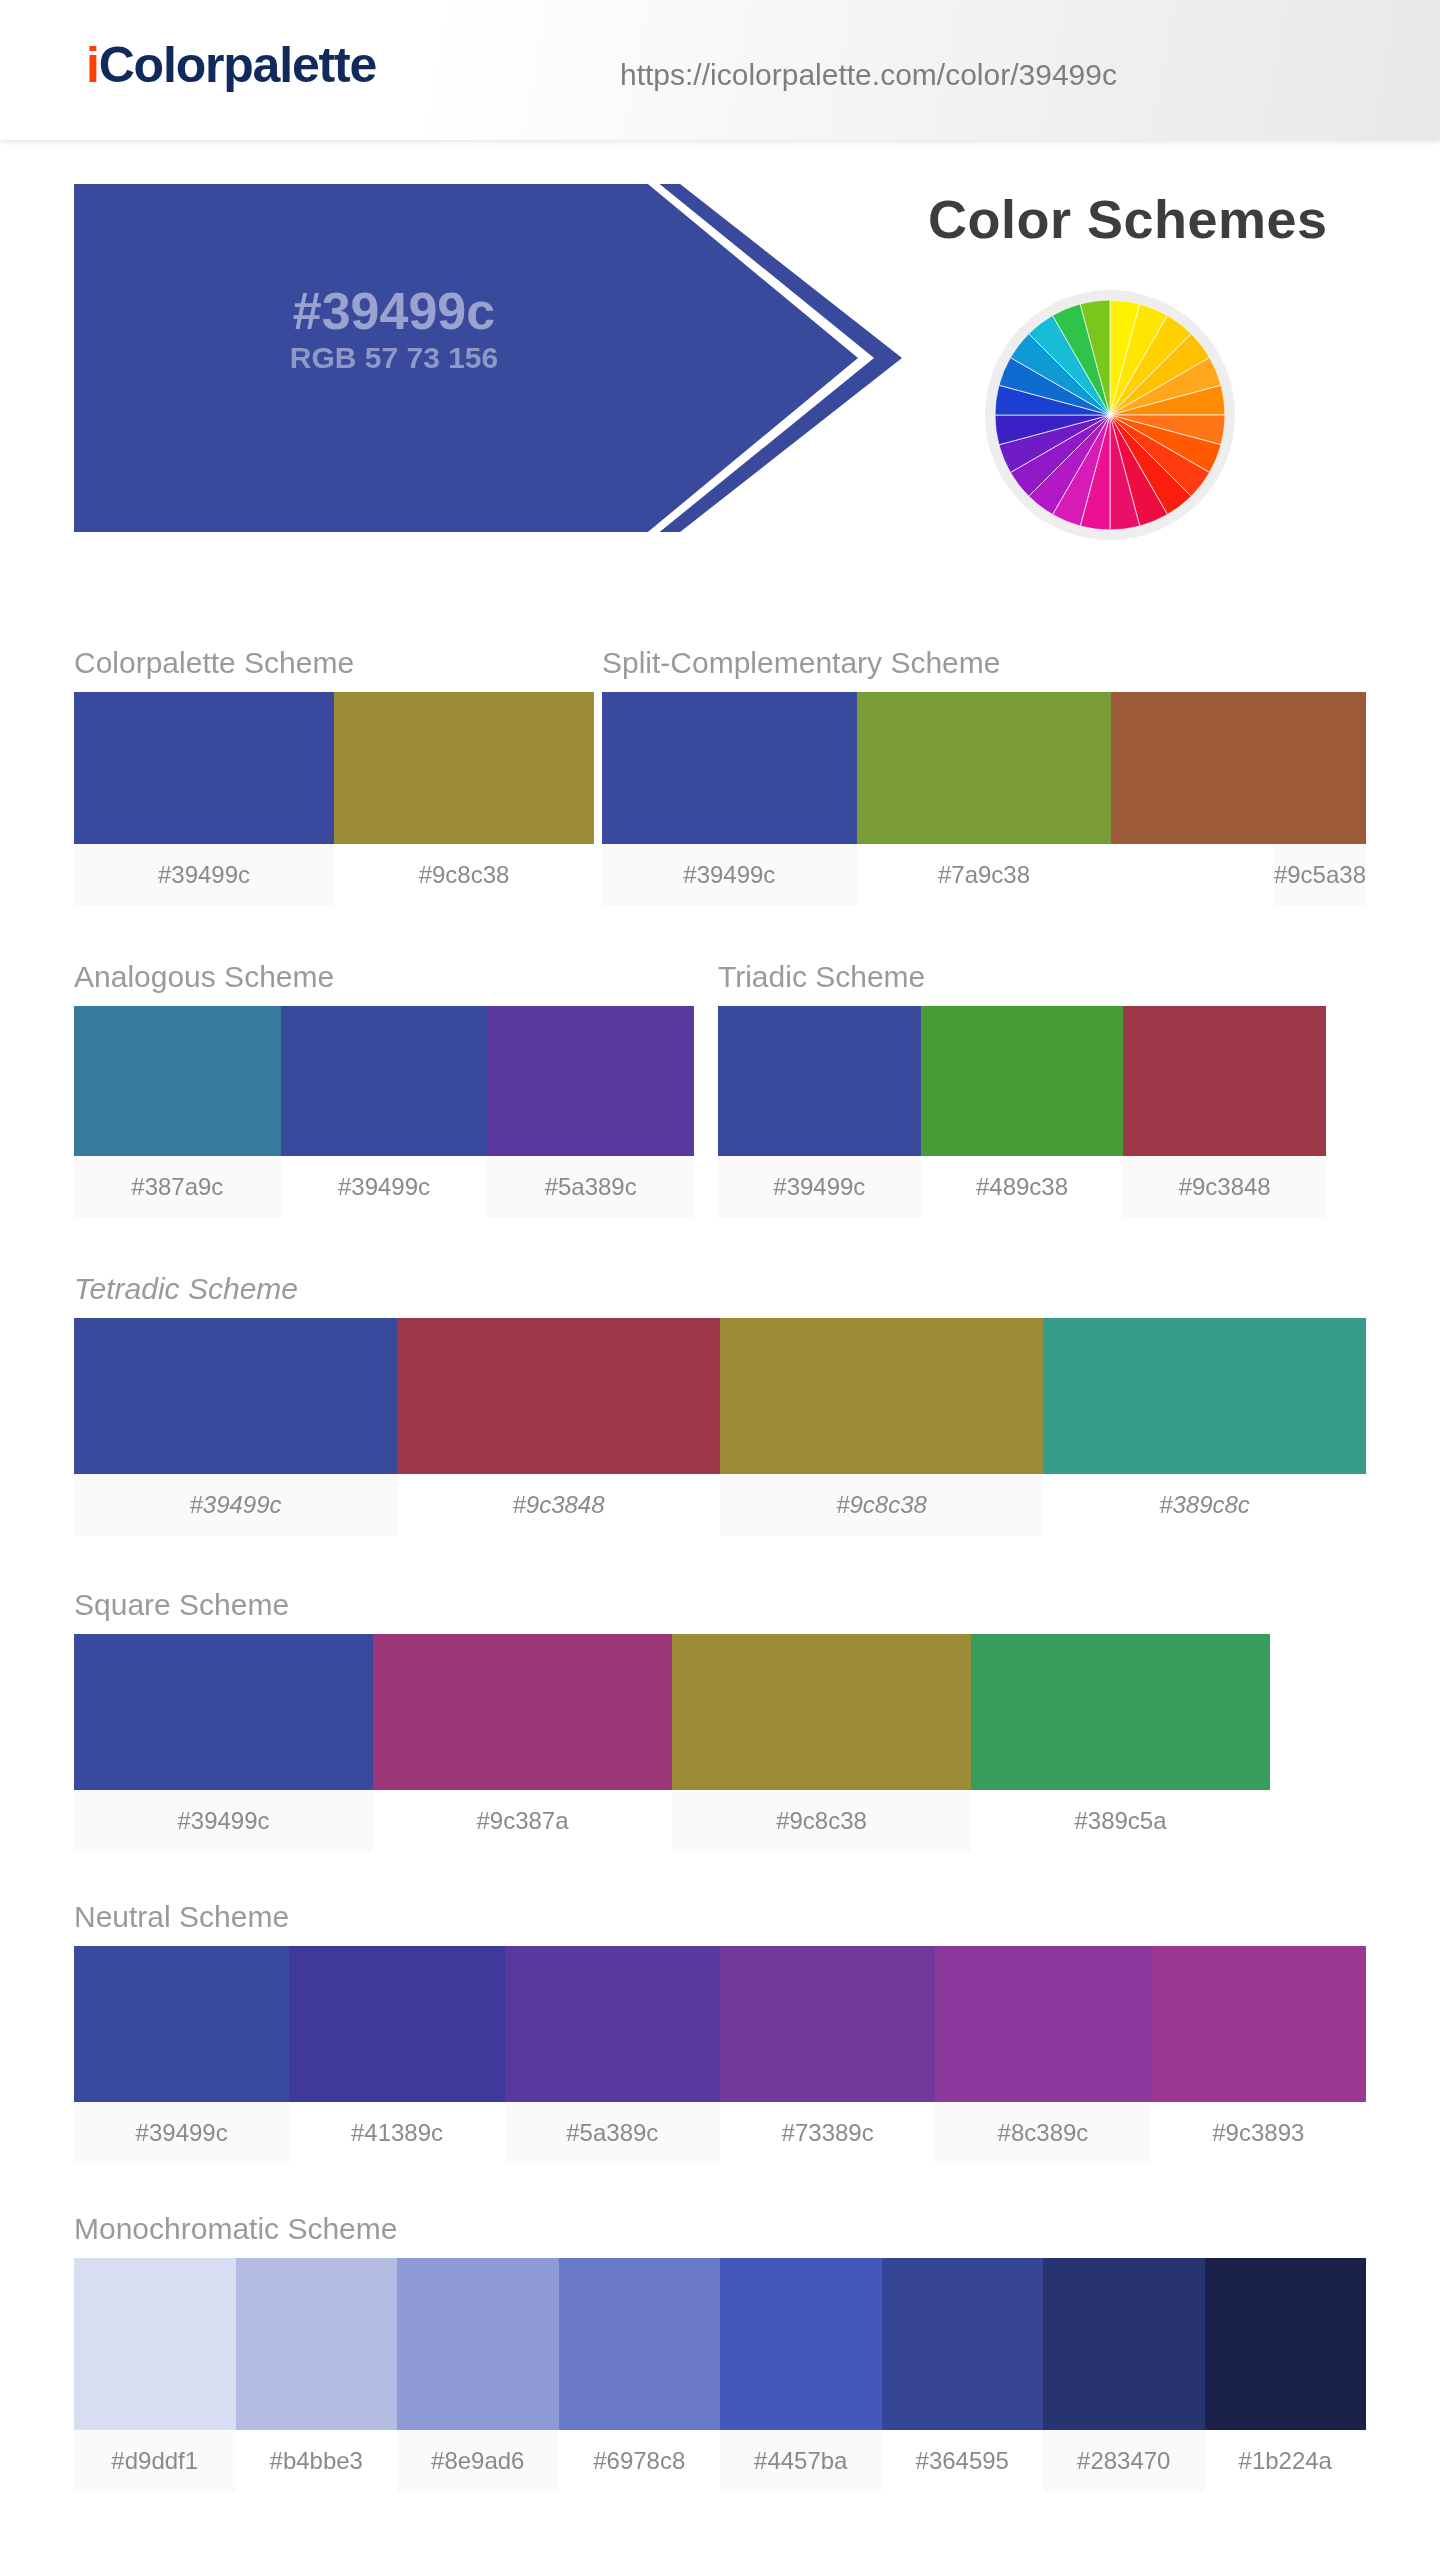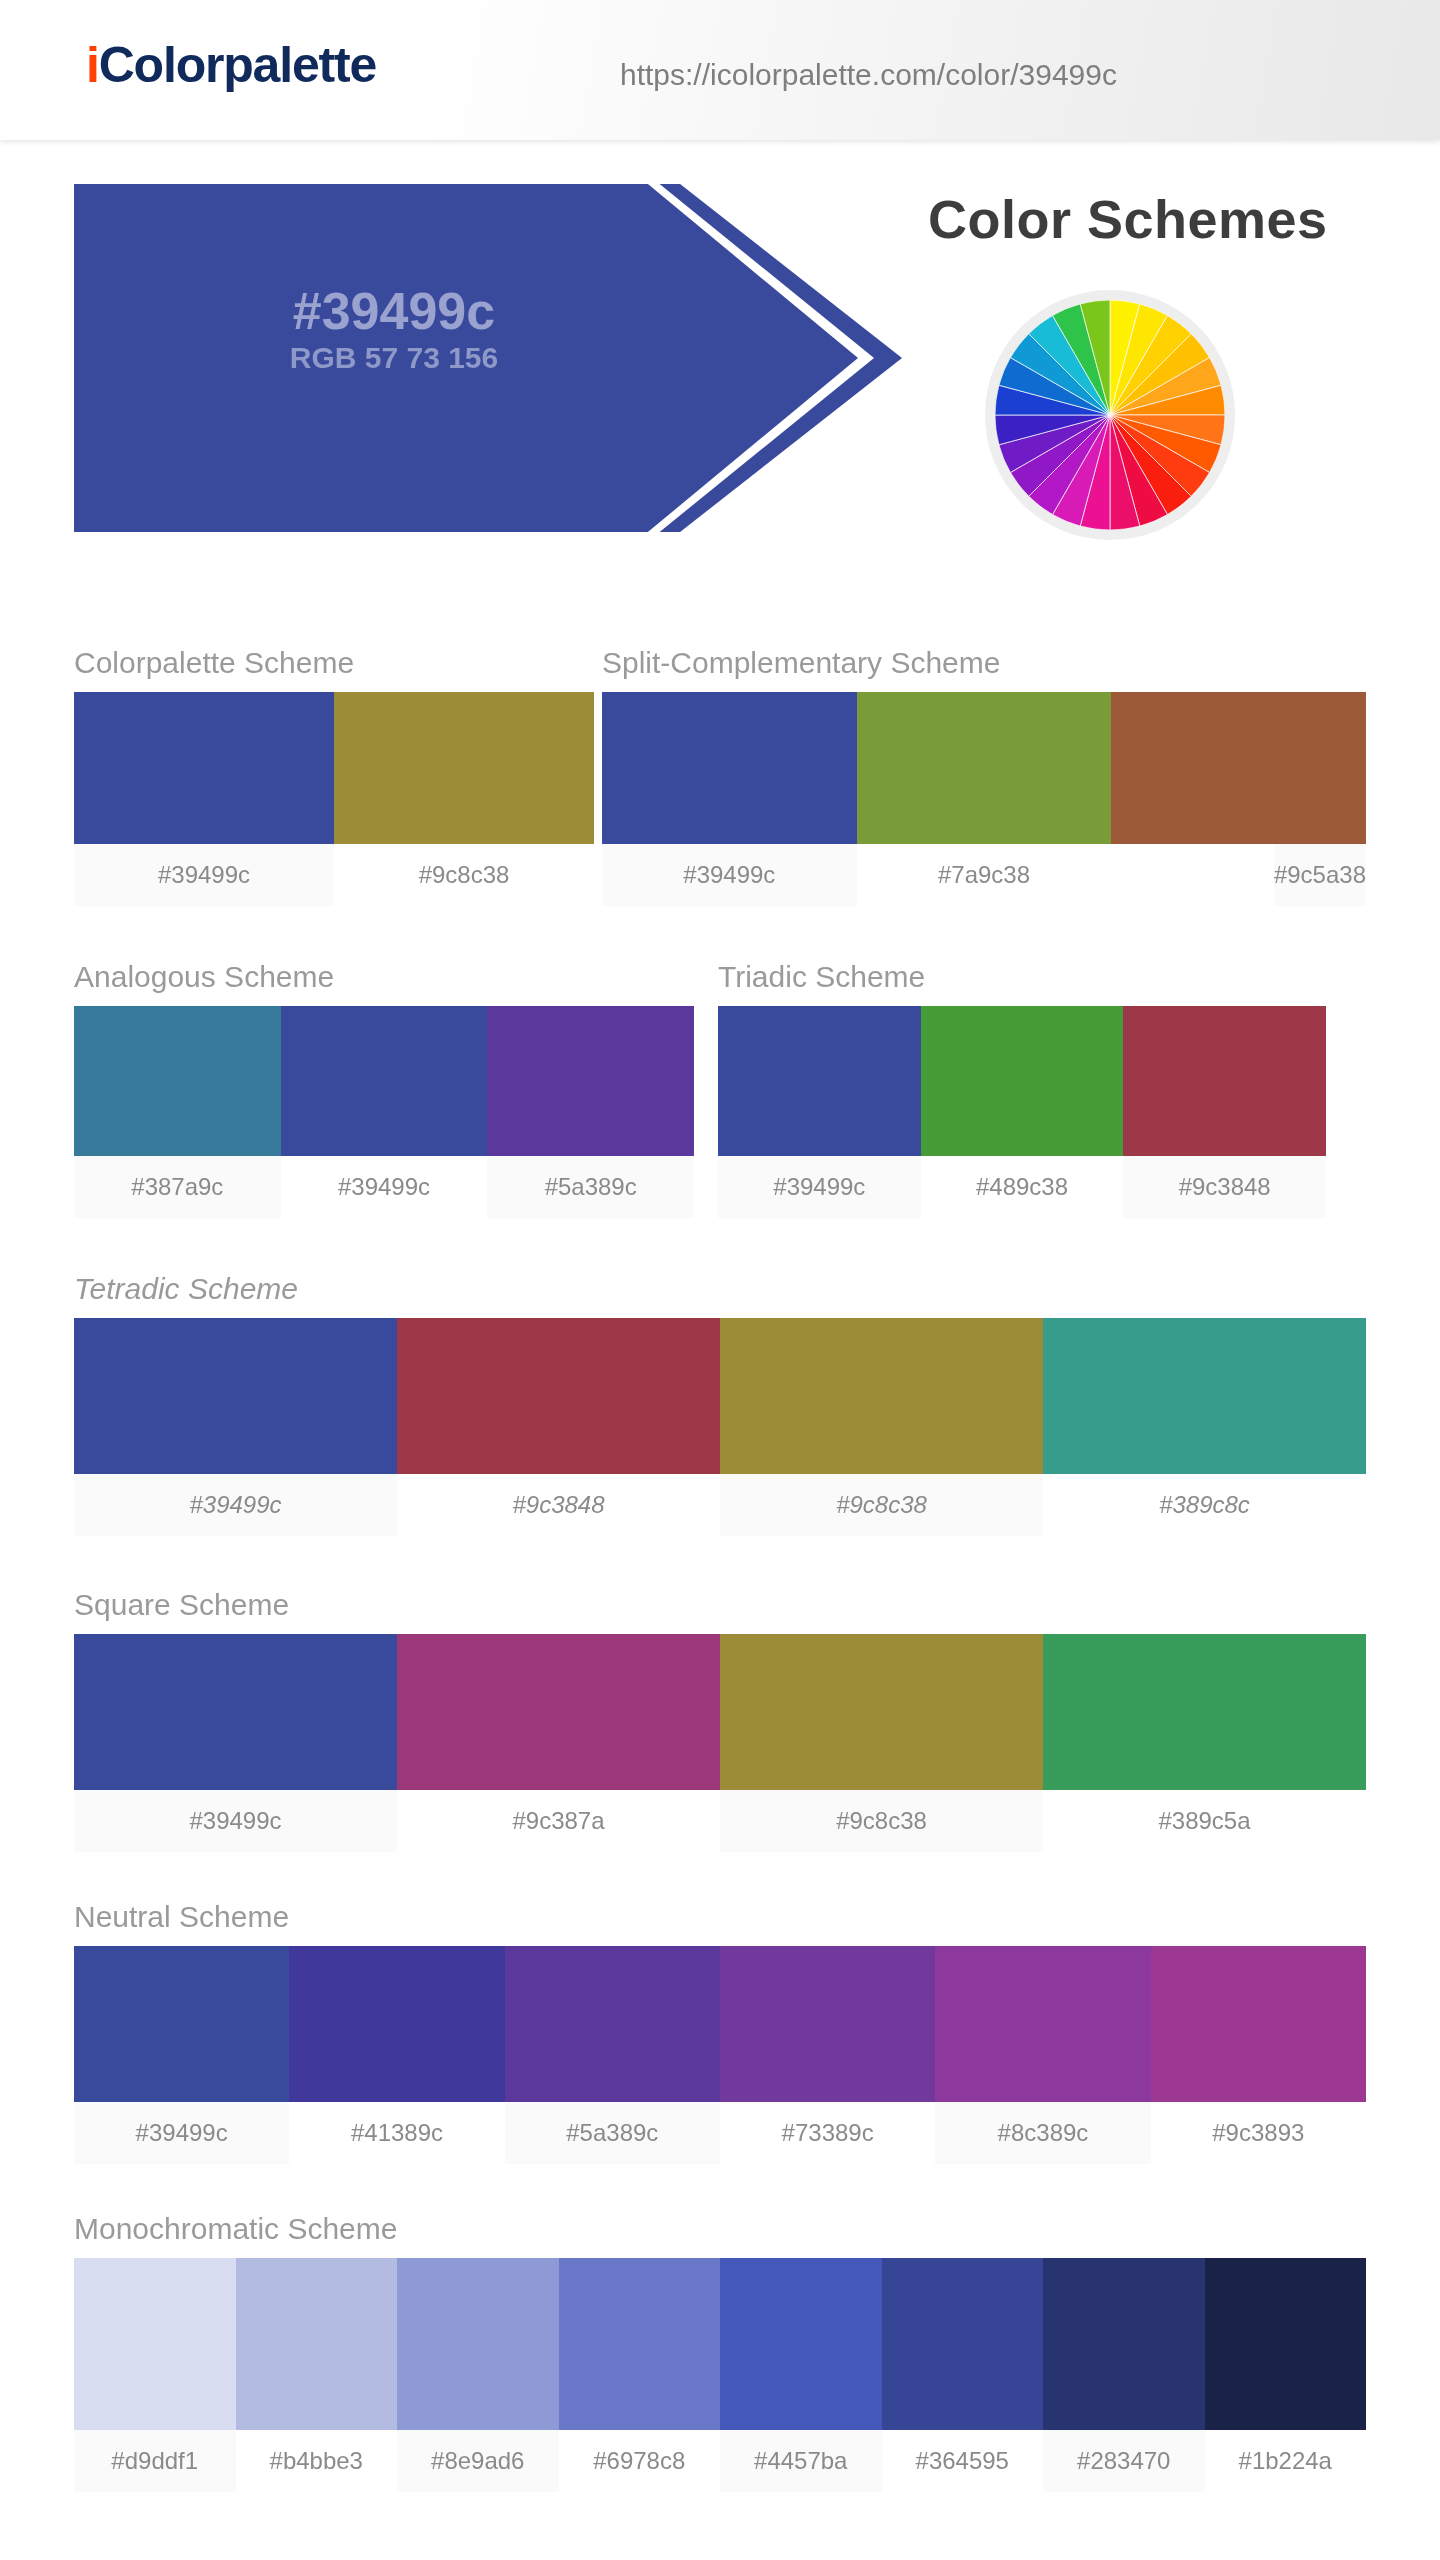--- a/index.html
+++ b/index.html
@@ -266,21 +266,21 @@
       <div class="swatch-col" style="flex: 1 1 0px;">
         <div class="swatch-color" style="background: rgb(156, 140, 56); height: 156px;"></div>
         <div class="swatch-label lbl-alt">#9c8c38</div>
       </div>
       <div class="swatch-col" style="flex: 1 1 0px;">
         <div class="swatch-color" style="background: rgb(56, 156, 140); height: 156px;"></div>
         <div class="swatch-label lbl-plain">#389c8c</div>
       </div>
     </div>
   </div>
-<div class="scheme" id="scheme-5" style="left:74px; top:1588px; width:1292px;">
+<div class="scheme" id="scheme-5" style="left:74px; top:1588px; width:1196px;">
     <div class="scheme-title">Square Scheme</div>
     <div class="swatch-row">
       <div class="swatch-col" style="flex: 1 1 0px;">
         <div class="swatch-color" style="background: rgb(57, 73, 156); height: 156px;"></div>
         <div class="swatch-label lbl-alt">#39499c</div>
       </div>
       <div class="swatch-col" style="flex: 1 1 0px;">
         <div class="swatch-color" style="background: rgb(156, 56, 122); height: 156px;"></div>
         <div class="swatch-label lbl-plain">#9c387a</div>
       </div>

